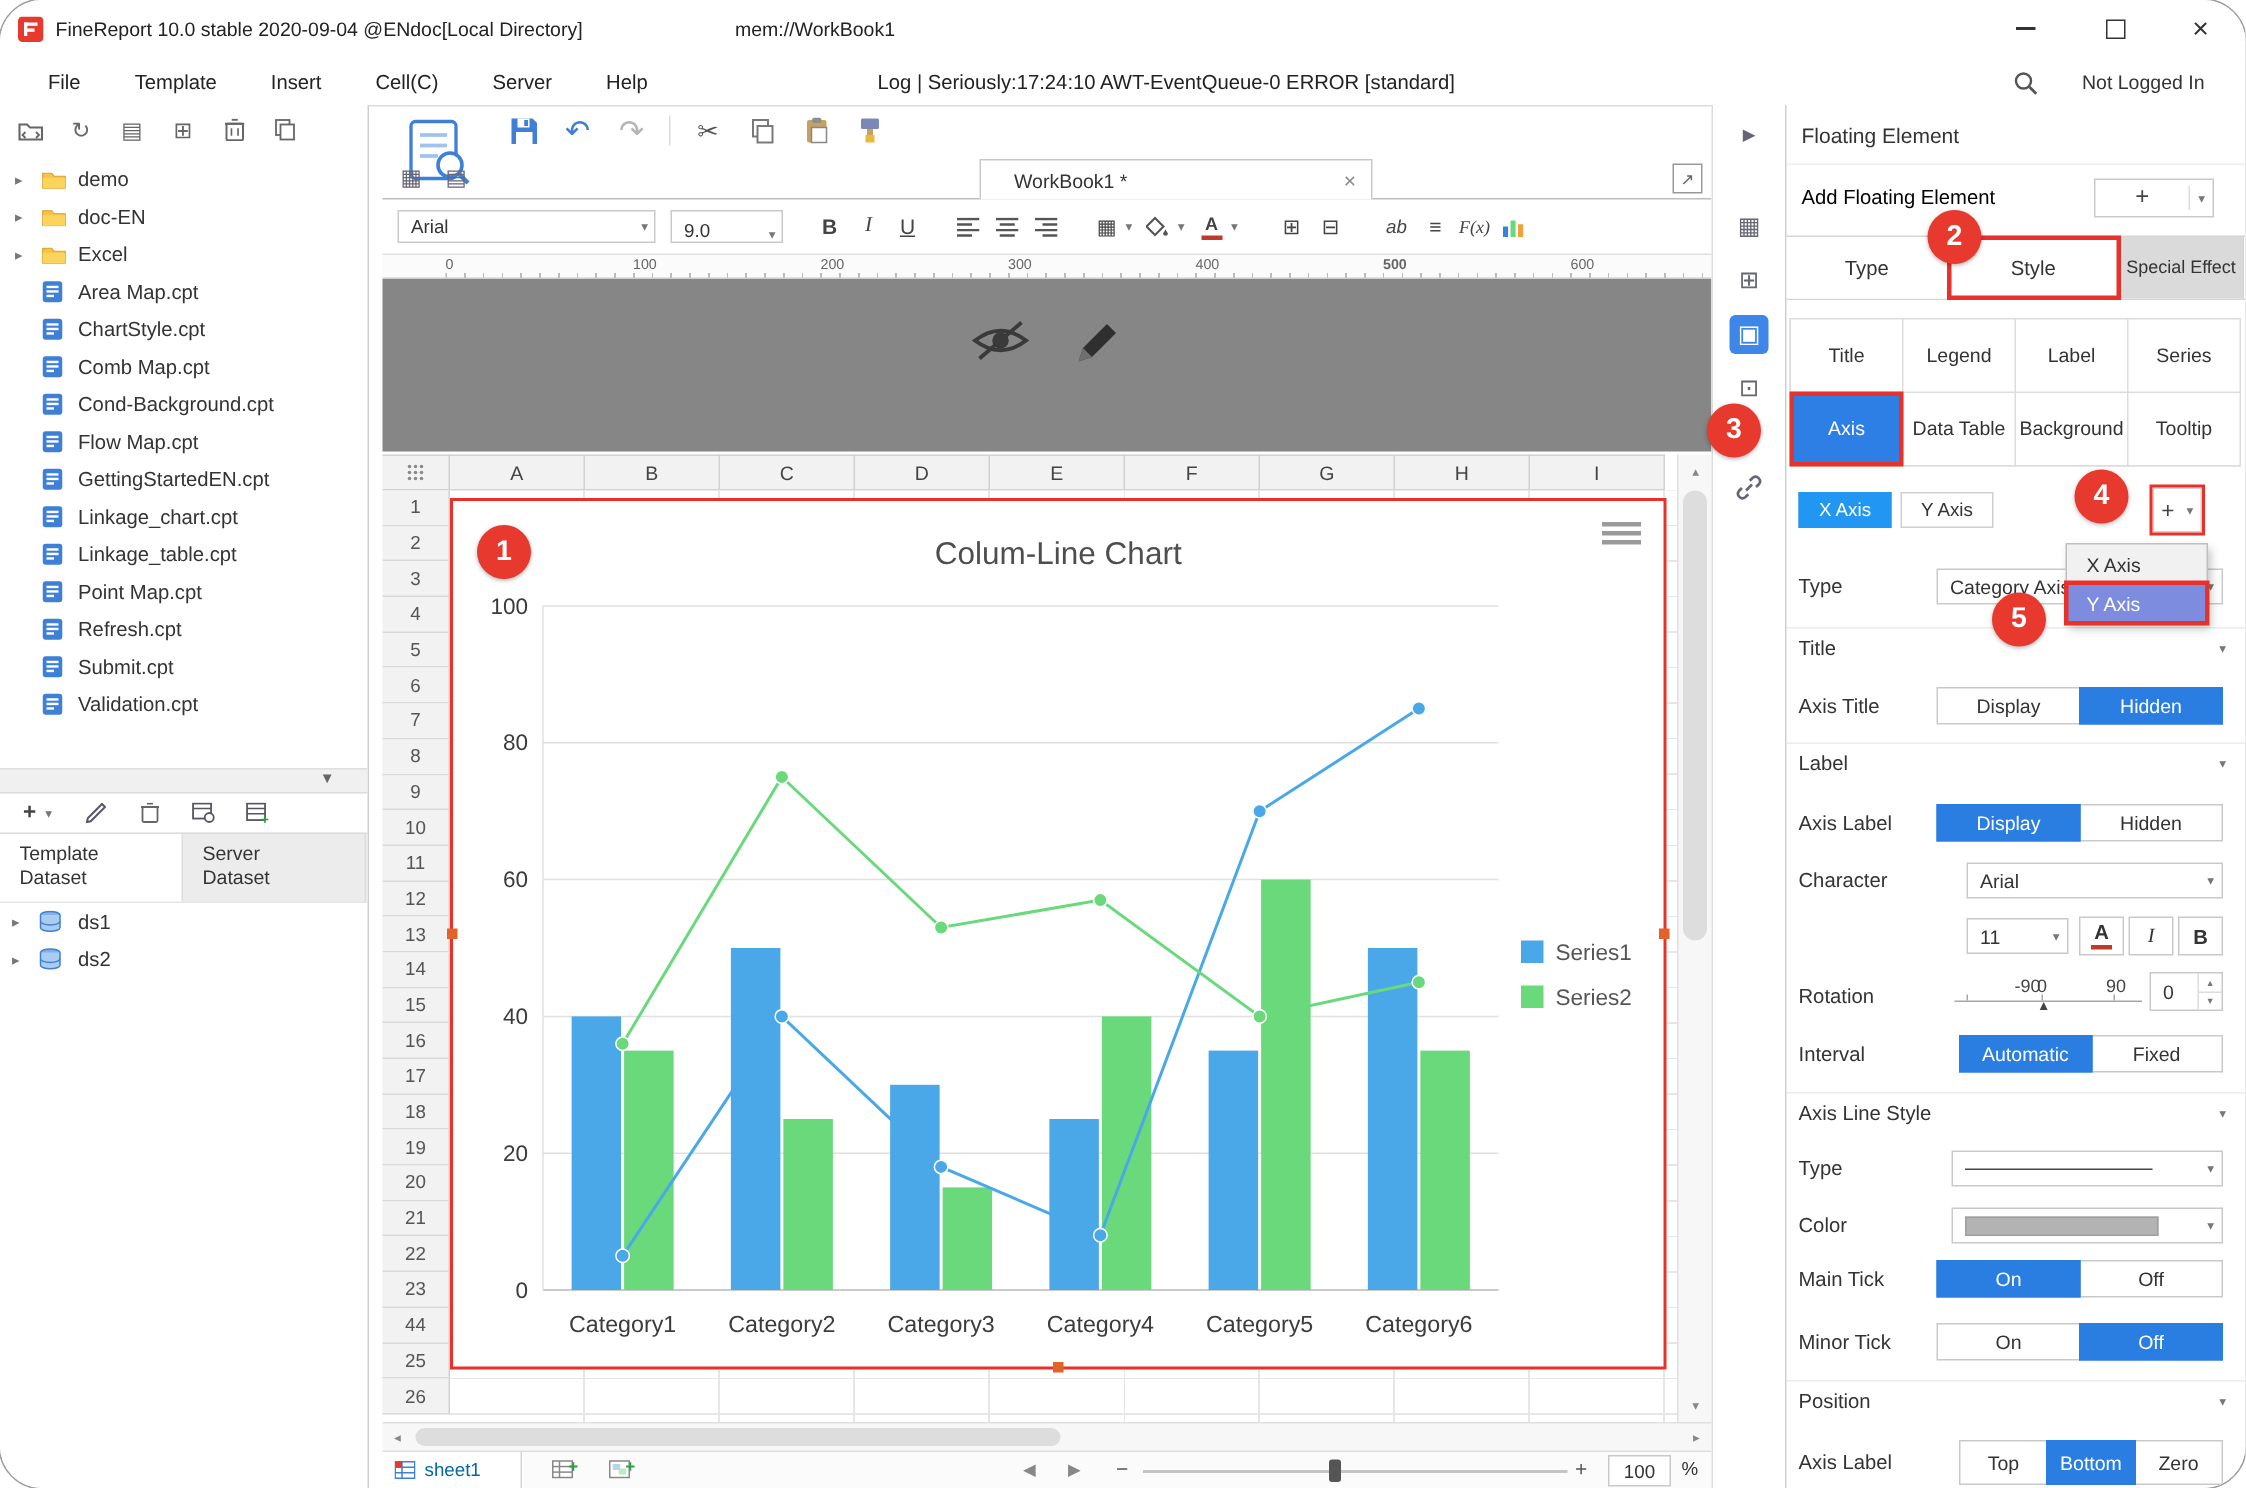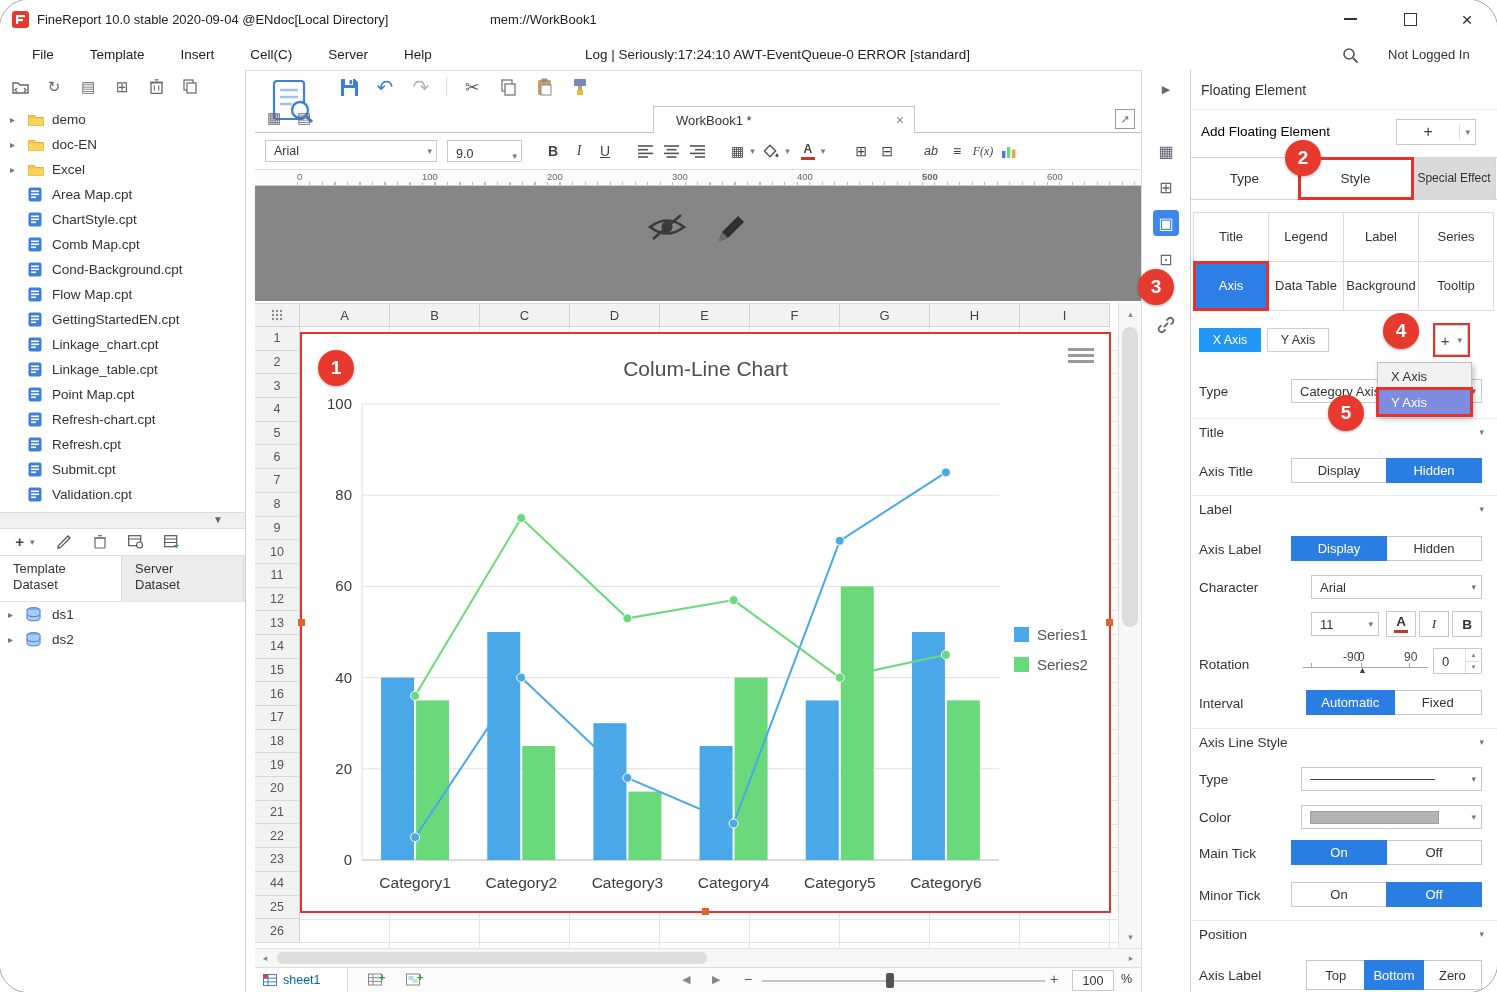--- a/index.html
+++ b/index.html
@@ -359,32 +359,20 @@
           <span class="tree-noarrow"></span>
           <span class="tree-ico">
             <svg width="14" height="15">
               <rect x="0.5" y="0.5" width="13" height="14" rx="2" fill="#3E7FD8"></rect>
               <rect x="3" y="3.5" width="8" height="1.6" fill="#fff"></rect>
               <rect x="3" y="6.5" width="8" height="1.6" fill="#fff"></rect>
               <rect x="3" y="9.5" width="5" height="1.6" fill="#fff"></rect>
             </svg>
           </span>
           <span class="tree-label">Point Map.cpt</span>
-        </div>
-        <div class="tree-row">
-          <span class="tree-noarrow"></span>
-          <span class="tree-ico">
-            <svg width="14" height="15">
-              <rect x="0.5" y="0.5" width="13" height="14" rx="2" fill="#3E7FD8"></rect>
-              <rect x="3" y="3.5" width="8" height="1.6" fill="#fff"></rect>
-              <rect x="3" y="6.5" width="8" height="1.6" fill="#fff"></rect>
-              <rect x="3" y="9.5" width="5" height="1.6" fill="#fff"></rect>
-            </svg>
-          </span>
-          <span class="tree-label">Refresh-chart.cpt</span>
         </div>
         <div class="tree-row">
           <span class="tree-noarrow"></span>
           <span class="tree-ico">
             <svg width="14" height="15">
               <rect x="0.5" y="0.5" width="13" height="14" rx="2" fill="#3E7FD8"></rect>
               <rect x="3" y="3.5" width="8" height="1.6" fill="#fff"></rect>
               <rect x="3" y="6.5" width="8" height="1.6" fill="#fff"></rect>
               <rect x="3" y="9.5" width="5" height="1.6" fill="#fff"></rect>
             </svg>

